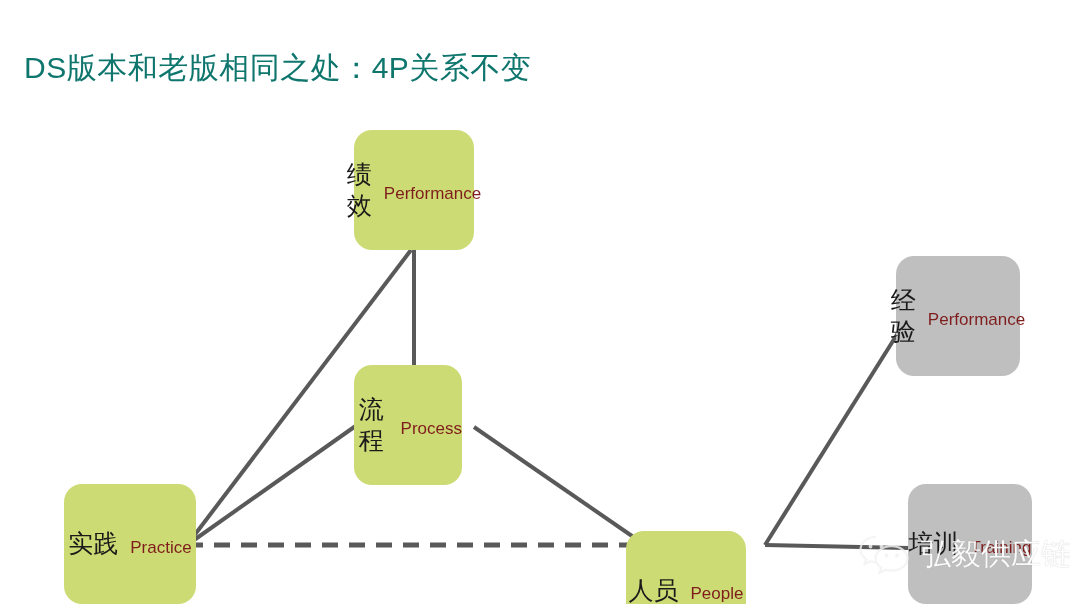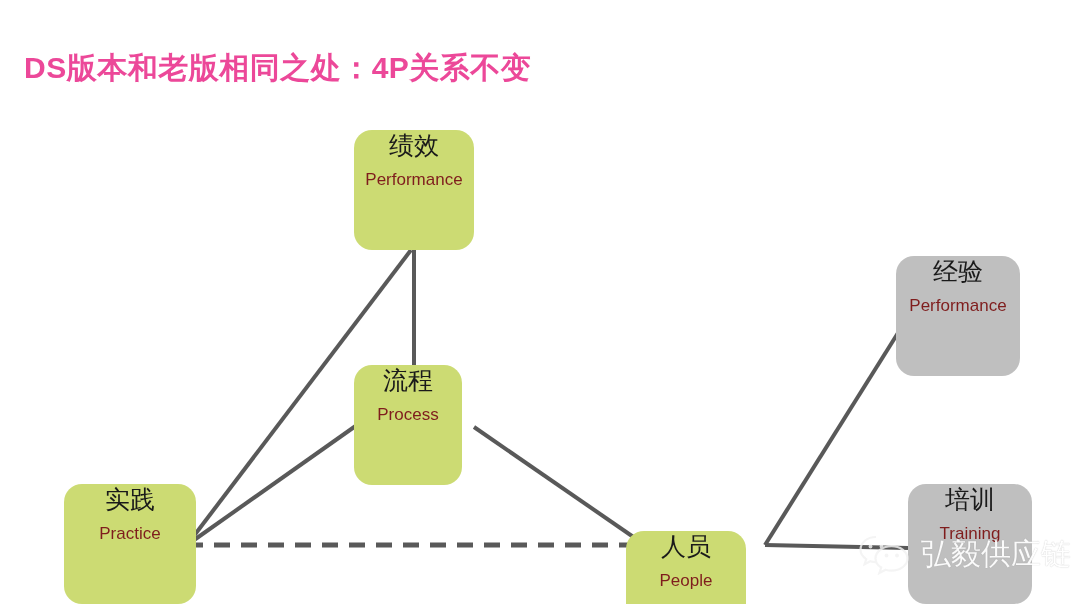--- a/index.html
+++ b/index.html
@@ -21,47 +21,48 @@
     background: #ffffff;
     overflow: hidden;
   }
 
   
   #slide-title {
     position: absolute;
     left: 24px;
     top: 50px;
     font-size: 30px;
-    font-weight: bold;
-    color: #ec4899;
+    font-weight: normal;
+    color: #0f766e;
     letter-spacing: 0.5px;
     white-space: nowrap;
     line-height: 1.2;
   }
 
   
   #connectors {
     position: absolute;
     left: 0;
     top: 0;
     width: 1080px;
     height: 604px;
   }
 
   
   .node {
     position: absolute;
     box-sizing: border-box;
     border-radius: 18px;
     display: flex;
-    flex-direction: column;
+    flex-direction: row;
     align-items: center;
-    justify-content: flex-start;
+    justify-content: center;
     text-align: center;
     z-index: 3;
+    gap: 12px;
   }
   .node.green { background: #ccdb73; }
   .node.gray  { background: #bfbfbf; }
 
   .node-cn {
     font-size: 25px;
     color: #1a1a1a;
     line-height: 1.25;
     font-family: "DejaVu Sans", "Liberation Sans", sans-serif;
   }

